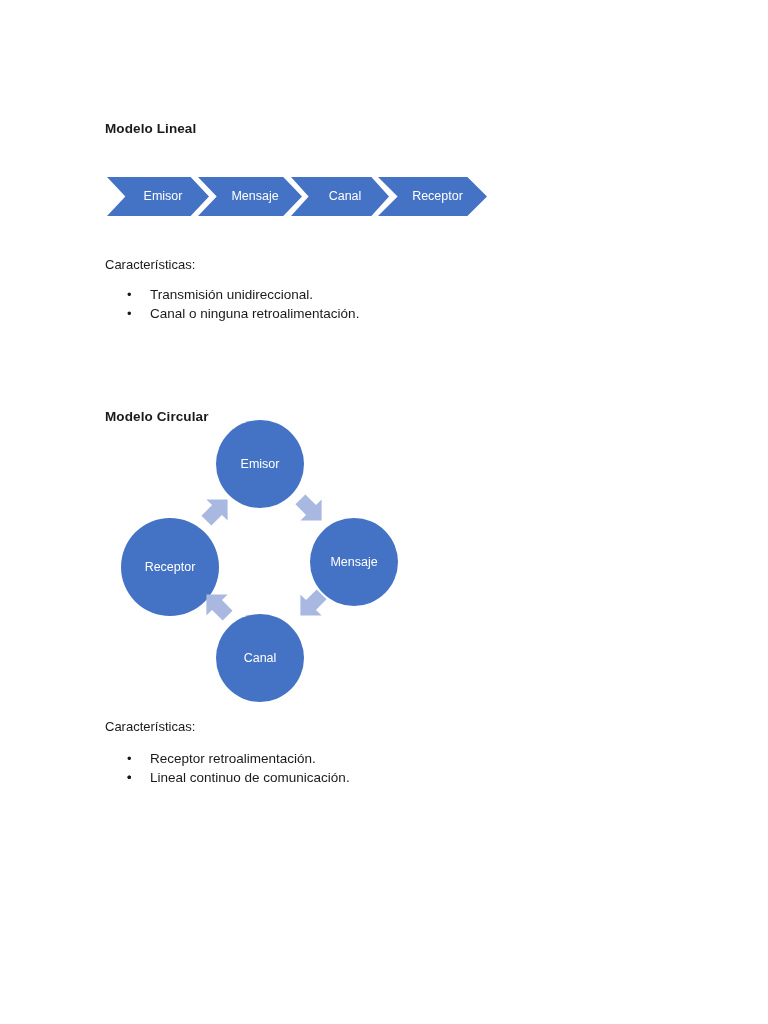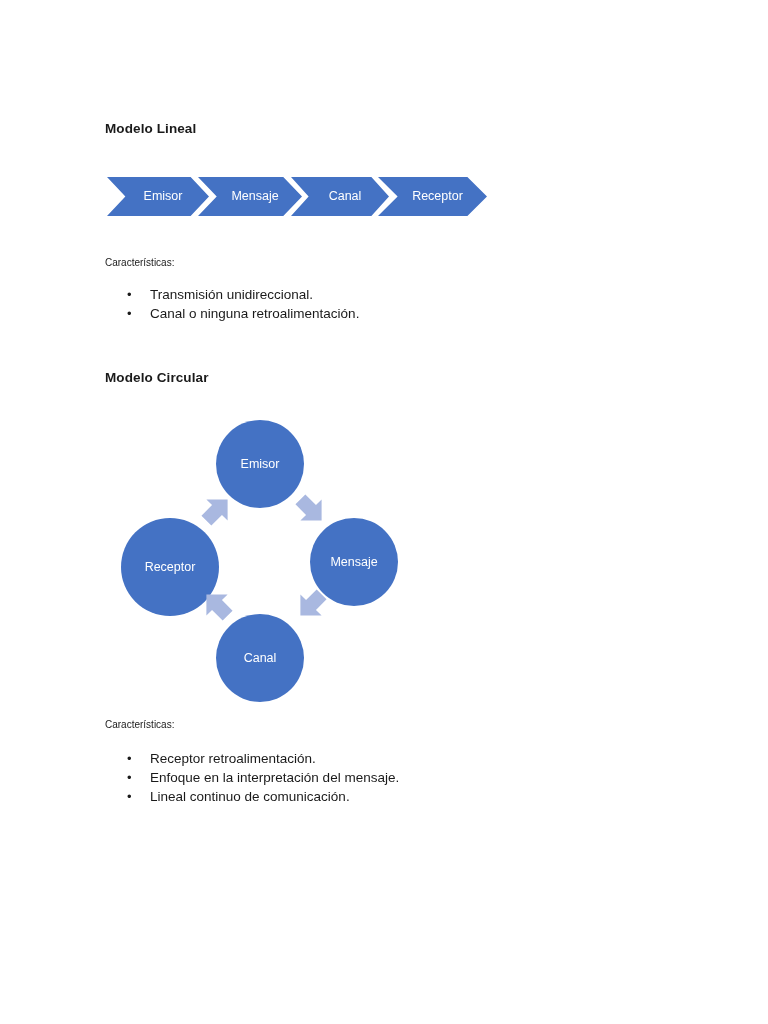--- a/index.html
+++ b/index.html
@@ -26,27 +26,27 @@
   
   .section-heading {
     position: absolute;
     left: 105px;
     font-size: 13.5px;
     font-weight: bold;
     color: #1a1a1a;
     letter-spacing: 0.1px;
   }
   #heading-lineal { top: 121px; }
-  #heading-circular { top: 370px; }
+  #heading-circular { top: 409px; }
 
   
   .caracteristicas-label {
     position: absolute;
     left: 105px;
-    font-size: 10px;
+    font-size: 13px;
     color: #1a1a1a;
   }
   #carac-lineal { top: 257px; }
   #carac-circular { top: 719px; }
 
   
   .bullet-list {
     position: absolute;
     left: 105px;
     margin: 0;
@@ -227,21 +227,20 @@
 
   <div class="caracteristicas-label" id="carac-circular">Características:</div>
 
   <ul class="bullet-list" id="bullets-circular">
     <li class="bullet-item">
       <span class="bullet-dot">•</span>
       <span>Receptor retroalimentación.</span>
     </li>
     <li class="bullet-item">
       <span class="bullet-dot">•</span>
-      <span>Enfoque en la interpretación del mensaje.</span>
     </li>
     <li class="bullet-item">
       <span class="bullet-dot">•</span>
       <span>Lineal continuo de comunicación.</span>
     </li>
   </ul>
 
 </div>
 
 </body></html>

